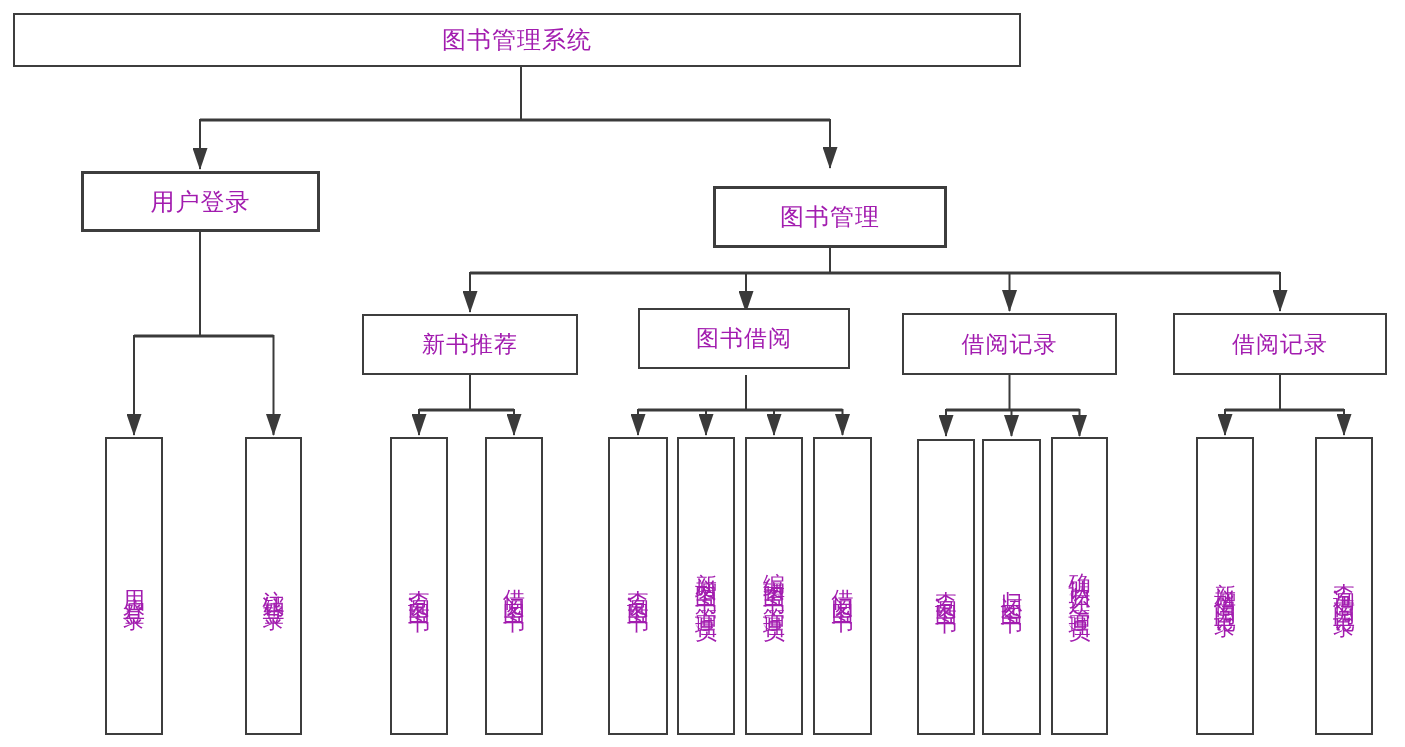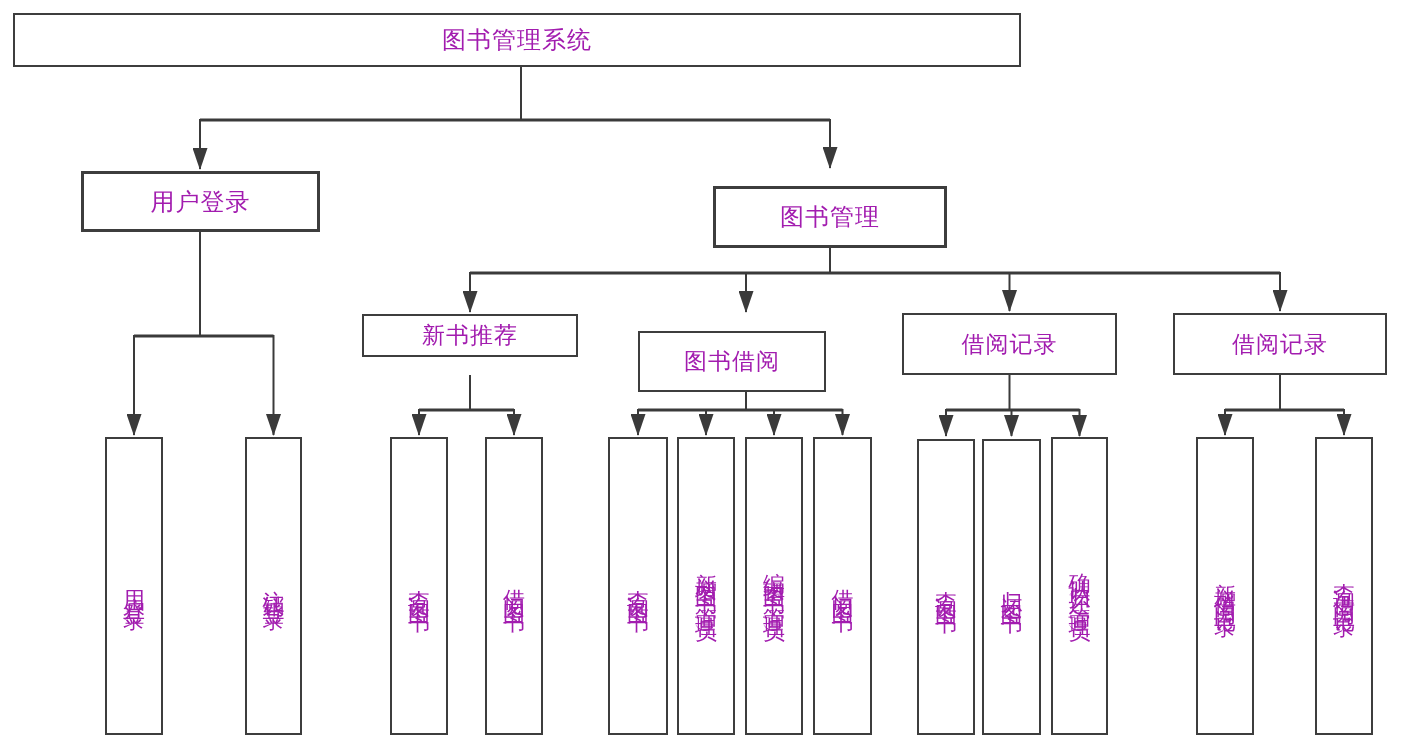--- a/index.html
+++ b/index.html
@@ -119,22 +119,22 @@
       <path d="M1225,409 V435" stroke-width="2" marker-end="url(#arrowhead)"></path>
       <path d="M1344,409 V435" stroke-width="2" marker-end="url(#arrowhead)"></path>
     </g>
   </svg>
 
   <div class="box hbox" style="left:13px; top:13px; width:1008px; height:54px;">图书管理系统</div>
 
   <div class="box hbox l2" style="left:81px; top:171px; width:239px; height:61px;">用户登录</div>
   <div class="box hbox l2" style="left:713px; top:170px; width:234px; height:62px;margin-top:16px;">图书管理</div>
 
-  <div class="box hbox l3" style="left:362px; top:314px; width:216px; height:43px;font-family:Liberation Serif, serif;">新书推荐</div>
-  <div class="box hbox l3" style="left:638px; top:331px; width:188px; height:61px;">图书借阅</div>
+  <div class="box hbox l3" style="left:362px; top:314px; width:216px; height:61px;font-family:Liberation Serif, serif;">新书推荐</div>
+  <div class="box hbox l3" style="left:638px; top:308px; width:212px; height:61px;">图书借阅</div>
   <div class="box hbox l3" style="left:902px; top:313px; width:215px; height:62px;">借阅记录</div>
   <div class="box hbox l3" style="left:1173px; top:313px; width:214px; height:62px;">借阅记录</div>
 
   <div class="box vbox" style="left:105px; top:437px; width:58px; height:298px;">用户登录</div>
   <div class="box vbox" style="left:245px; top:437px; width:57px; height:298px;">注销登录</div>
 
   <div class="box vbox" style="left:390px; top:437px; width:58px; height:298px;">查询图书</div>
   <div class="box vbox" style="left:485px; top:437px; width:58px; height:298px;">借阅图书</div>
 
   <div class="box vbox" style="left:608px; top:437px; width:60px; height:298px;">查询图书</div>

